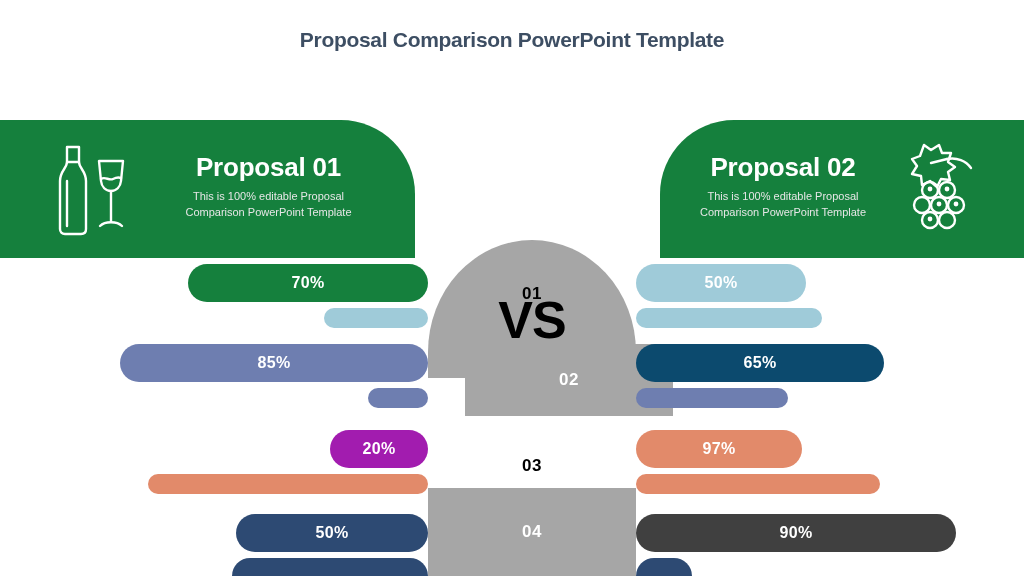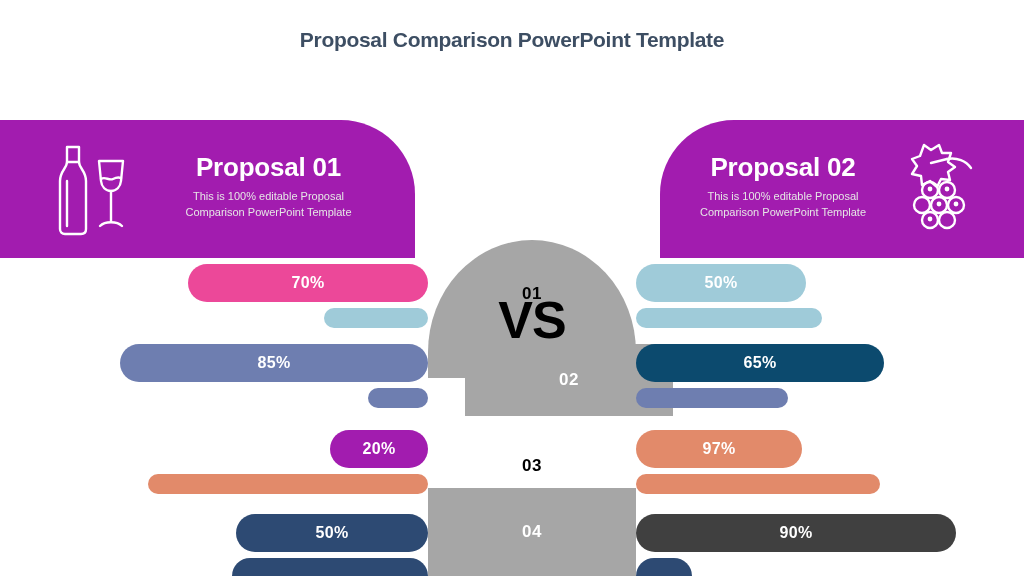--- a/index.html
+++ b/index.html
@@ -34,21 +34,21 @@
     position: absolute;
     left: 0;
     top: 120px;
     width: 1024px;
     height: 138px;
   }
   .panel {
     position: absolute;
     top: 0;
     height: 138px;
-    background: #a21caf;
+    background: #15803d;
     display: flex;
     align-items: center;
     box-sizing: border-box;
   }
   .panel-left {
     left: 0;
     width: 415px;
     border-top-right-radius: 74px;
     padding-left: 40px;
     padding-right: 14px;
@@ -236,21 +236,21 @@
   </div>
   <div class="center-cell filled" style="top:230px; height:88px;">
     <span class="num">04</span>
   </div>
 </div>
 
 <div class="rows">
 
   <div class="row" style="top:6px;">
     <div class="side-left">
-      <div class="bar" style="top:0; width:240px; background:#ec4899;">
+      <div class="bar" style="top:0; width:240px; background:#15803d;">
         <span class="bar-label">70%</span>
       </div>
       <div class="shadow" style="top:44px; width:104px; background:#9fcbd9;"></div>
     </div>
     <div class="side-right">
       <div class="bar" style="top:0; width:170px; background:#9fcbd9;">
         <span class="bar-label">50%</span>
       </div>
       <div class="shadow" style="top:44px; width:186px; background:#9fcbd9;"></div>
     </div>

